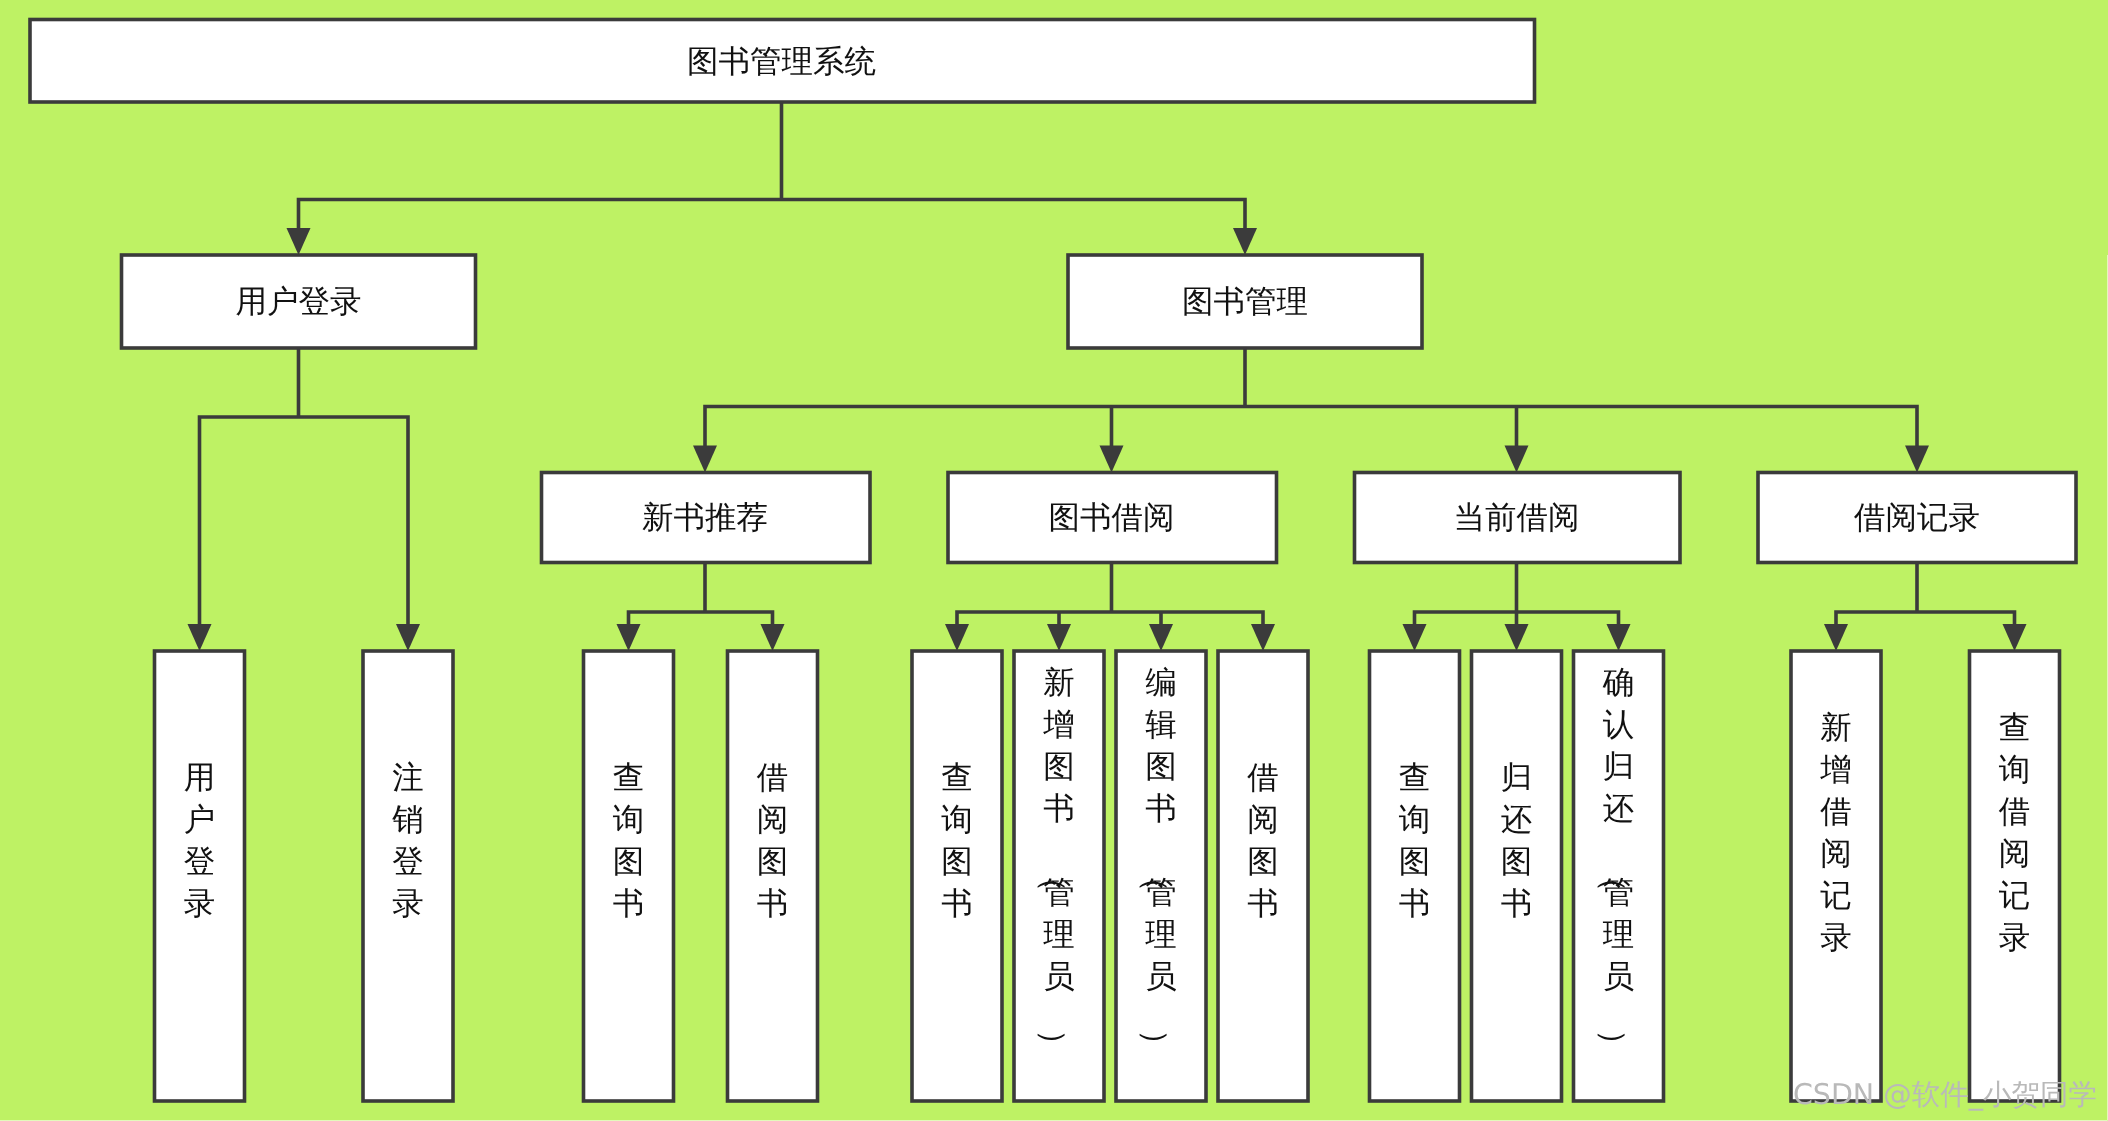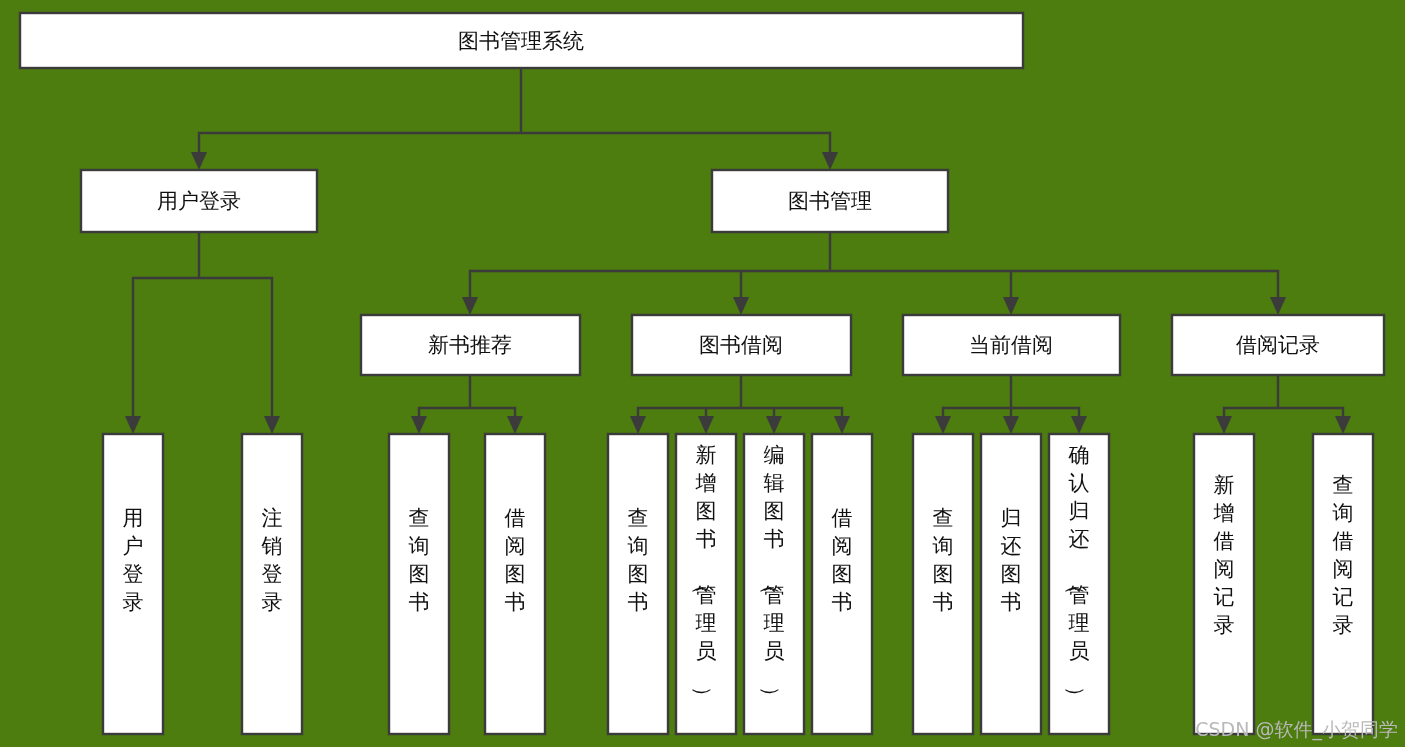--- a/index.html
+++ b/index.html
@@ -8,21 +8,21 @@
     padding: 0;
     background: #ffffff;
   }
   body {
     font-family: "DejaVu Sans", "Liberation Sans", sans-serif;
   }
   #diagram-root {
     position: relative;
     width: 1405px;
     height: 747px;
-    background: #4d7c0f;
+    background: #bef264;
     overflow: hidden;
   }
   svg.diagram-canvas {
     position: absolute;
     left: 0;
     top: 0;
     width: 1405px;
     height: 747px;
   }
   .node-box {

